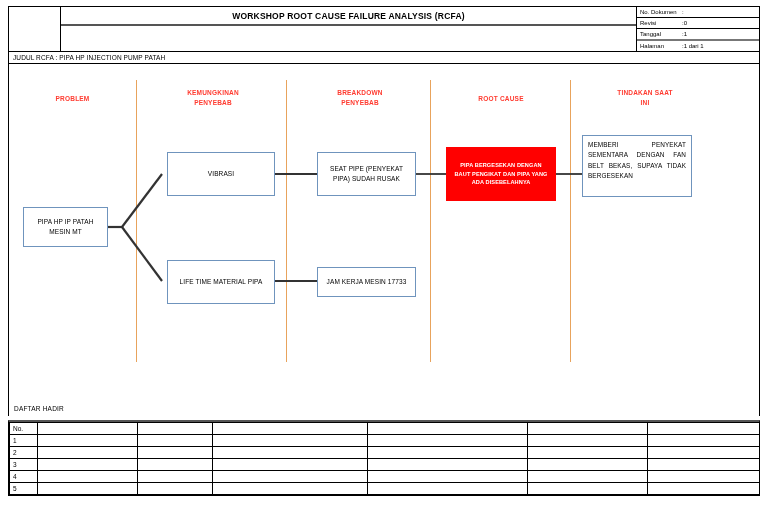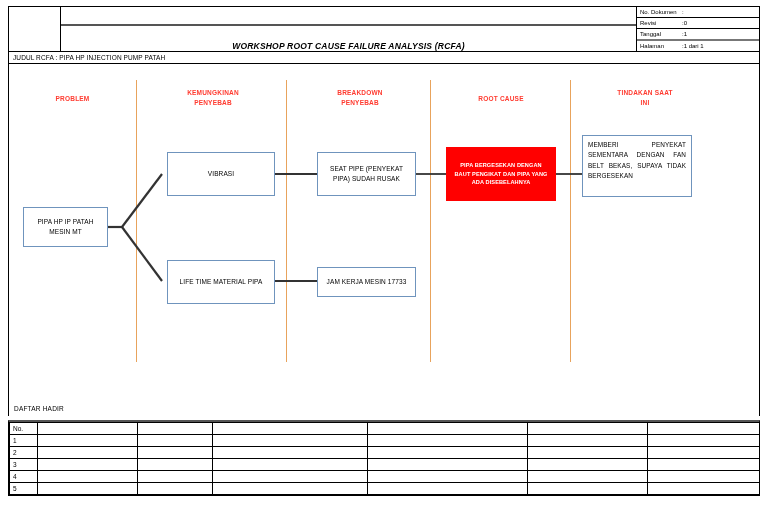--- a/index.html
+++ b/index.html
@@ -36,23 +36,22 @@
     width: 52px;
     border-right: 1px solid #000;
     box-sizing: border-box;
   }
   .title-cell {
     flex: 1;
     position: relative;
     border-right: 1px solid #000;
     box-sizing: border-box;
     display: flex;
-    align-items: flex-end;
+    align-items: flex-start;
     justify-content: center;
-    font-style: italic;
   }
   .title-cell .rule {
     position: absolute;
     left: 0;
     right: 0;
     top: 17px;
     height: 2px;
     background: #555;
   }
   .doc-title {

